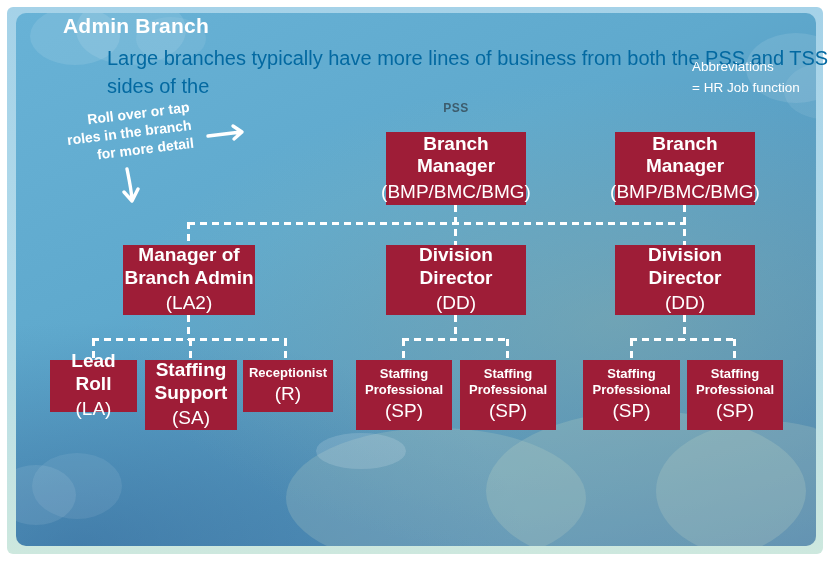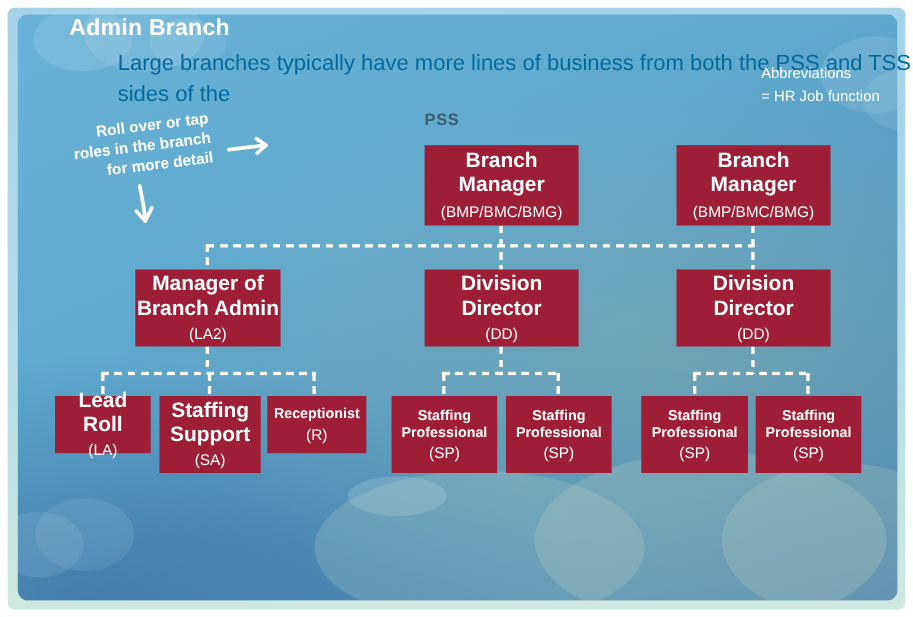--- a/index.html
+++ b/index.html
@@ -23,30 +23,30 @@
 
   .page-title { position:absolute; left:63px; top:14px; color:#fff; font-size:21px; font-weight:700; letter-spacing:.2px; }
   .page-subtitle { position:absolute; left:63px; top:45px; color:#0369a1; font-size:20px; line-height:1.38; white-space:pre-wrap;margin-left:44px; }
   .abbrev { position:absolute; left:692px; top:57px; color:#fff; font-size:13.5px; line-height:1.55; }
   .callout {
     position:absolute; left:56px; top:106px; width:136px; text-align:right;
     color:#fff; font-weight:700; font-size:14px; line-height:1.3; transform:rotate(-7deg);
   }
   .arrow { position:absolute; }
 
-  .col-label { position:absolute; top:101px; width:140px; text-align:left; font-weight:700; font-size:15px; color:#3d5c6d; letter-spacing:.5px; }
+  .col-label { position:absolute; top:101px; width:140px; text-align:center; font-weight:700; font-size:12px; color:#3d5c6d; letter-spacing:.5px; }
 
   .node {
     position:absolute; background:#9e1d37; color:#fff;
     display:flex; flex-direction:column; justify-content:center; align-items:center;
     text-align:center; padding:2px;
   }
   .nt { font-weight:700; font-size:19px; line-height:1.18; white-space:nowrap; }
   .nt.sm { font-size:13px; }
-  .nc { font-size:14px; line-height:1.3; margin-top:2px; white-space:nowrap; }
+  .nc { font-size:19px; line-height:1.3; margin-top:2px; white-space:nowrap; }
 
   .dash-h { position:absolute; height:3px; background:repeating-linear-gradient(90deg,#fff 0 7px,rgba(255,255,255,0) 7px 12px); }
   .dash-v { position:absolute; width:3px;  background:repeating-linear-gradient(180deg,#fff 0 7px,rgba(255,255,255,0) 7px 12px); }
 </style>
 </head>
 <body>
 
 <div class="stage">
   <div class="sky"></div>
 

